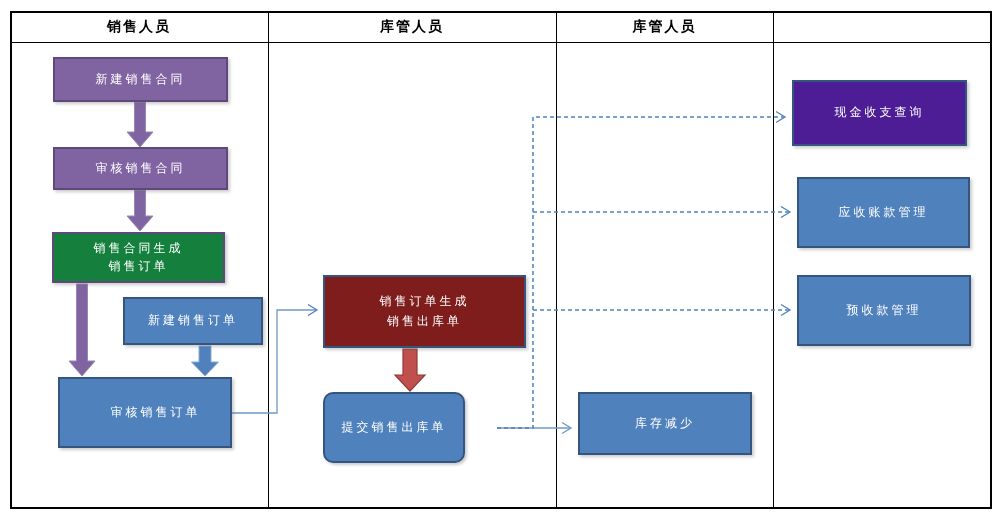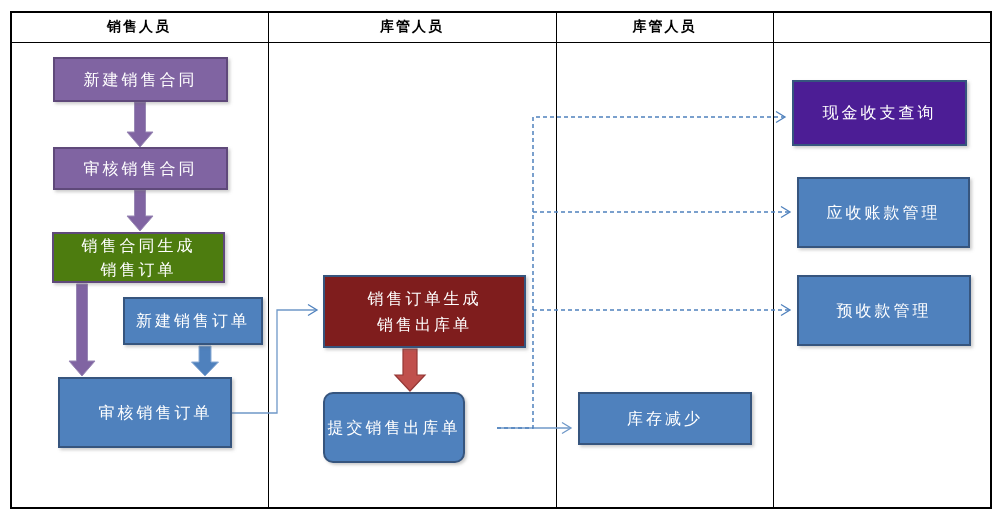--- a/index.html
+++ b/index.html
@@ -8,21 +8,21 @@
 
   
   .grid-outer{position:absolute;left:10px;top:11px;width:978px;height:494px;border:2px solid #000;}
   .vline{position:absolute;top:11px;height:498px;width:1px;background:#000;}
   .hline{position:absolute;left:10px;top:42px;width:982px;height:1px;background:#000;}
   .lane-header{position:absolute;top:11px;height:31px;display:flex;align-items:center;justify-content:center;
     font-size:14px;color:#000;letter-spacing:2px;font-weight:bold;}
 
   
   .node{position:absolute;display:flex;align-items:center;justify-content:center;text-align:center;
-    color:#ffffff;font-size:16px;letter-spacing:3px;line-height:1.6;white-space:pre-line;
+    color:#ffffff;font-size:12px;letter-spacing:3px;line-height:1.6;white-space:pre-line;
     border:2px solid;box-shadow:2px 2px 3px rgba(110,110,110,0.35);box-sizing:border-box;}
 
   svg.overlay{position:absolute;left:0;top:0;pointer-events:none;}
 </style>
 </head>
 <body>
 
 <div class="canvas">
 
   <div class="grid-outer"></div>
@@ -56,33 +56,33 @@
     <path d="M781,206.5 L790,212 L781,217.5" fill="none" stroke-width="1.3" style="stroke: rgb(79, 129, 189);"></path>
 
     <path d="M533,310 L789,310" fill="none" stroke-width="1.5" stroke-dasharray="4 3" style="stroke: rgb(79, 129, 189);"></path>
     <path d="M781,304.5 L790,310 L781,315.5" fill="none" stroke-width="1.3" style="stroke: rgb(79, 129, 189);"></path>
   </svg>
 
   <div class="node" style="left: 53px; top: 57px; width: 175px; height: 45px; background: rgb(128, 100, 162); border-color: rgb(95, 73, 122);">新建销售合同</div>
 
   <div class="node" style="left: 53px; top: 147px; width: 175px; height: 43px; background: rgb(128, 100, 162); border-color: rgb(95, 73, 122);">审核销售合同</div>
 
-  <div class="node" style="left: 52px; top: 232px; width: 173px; height: 51px; line-height: 1.45; background: #4d7c0f; border-color: rgb(95, 73, 122);">销售合同生成
+  <div class="node" style="left: 52px; top: 232px; width: 173px; height: 51px; line-height: 1.45; background: #15803d; border-color: rgb(95, 73, 122);">销售合同生成
 销售订单</div>
 
   <div class="node" style="left: 123px; top: 297px; width: 140px; height: 48px; background: rgb(79, 129, 189); border-color: rgb(54, 85, 126);">新建销售订单</div>
 
   <div class="node" style="left: 58px; top: 377px; width: 174px; height: 71px; background: rgb(79, 129, 189); border-color: rgb(54, 85, 126); padding-left: 21px;">审核销售订单</div>
 
   <div class="node" style="left: 323px; top: 275px; width: 203px; height: 73px; background: #7f1d1d; border-color: rgb(54, 85, 126);">销售订单生成
 销售出库单</div>
 
   <div class="node" style="left: 323px; top: 392px; width: 142px; height: 71px; background: rgb(79, 129, 189); border-color: rgb(54, 85, 126); border-radius: 10px;">提交销售出库单</div>
 
-  <div class="node" style="left: 578px; top: 392px; width: 174px; height: 53px; background: rgb(79, 129, 189); border-color: rgb(54, 85, 126);">库存减少</div>
+  <div class="node" style="left: 578px; top: 392px; width: 174px; height: 63px; background: rgb(79, 129, 189); border-color: rgb(54, 85, 126);">库存减少</div>
 
   <div class="node" style="left: 792px; top: 80px; width: 175px; height: 66px; background: #4c1d95; border-color: rgb(54, 85, 126);">现金收支查询</div>
 
   <div class="node" style="left: 797px; top: 177px; width: 173px; height: 71px; background: rgb(79, 129, 189); border-color: rgb(54, 85, 126);">应收账款管理</div>
 
   <div class="node" style="left: 797px; top: 275px; width: 174px; height: 71px; background: rgb(79, 129, 189); border-color: rgb(54, 85, 126);">预收款管理</div>
 
 </div>
 
 </body></html>

